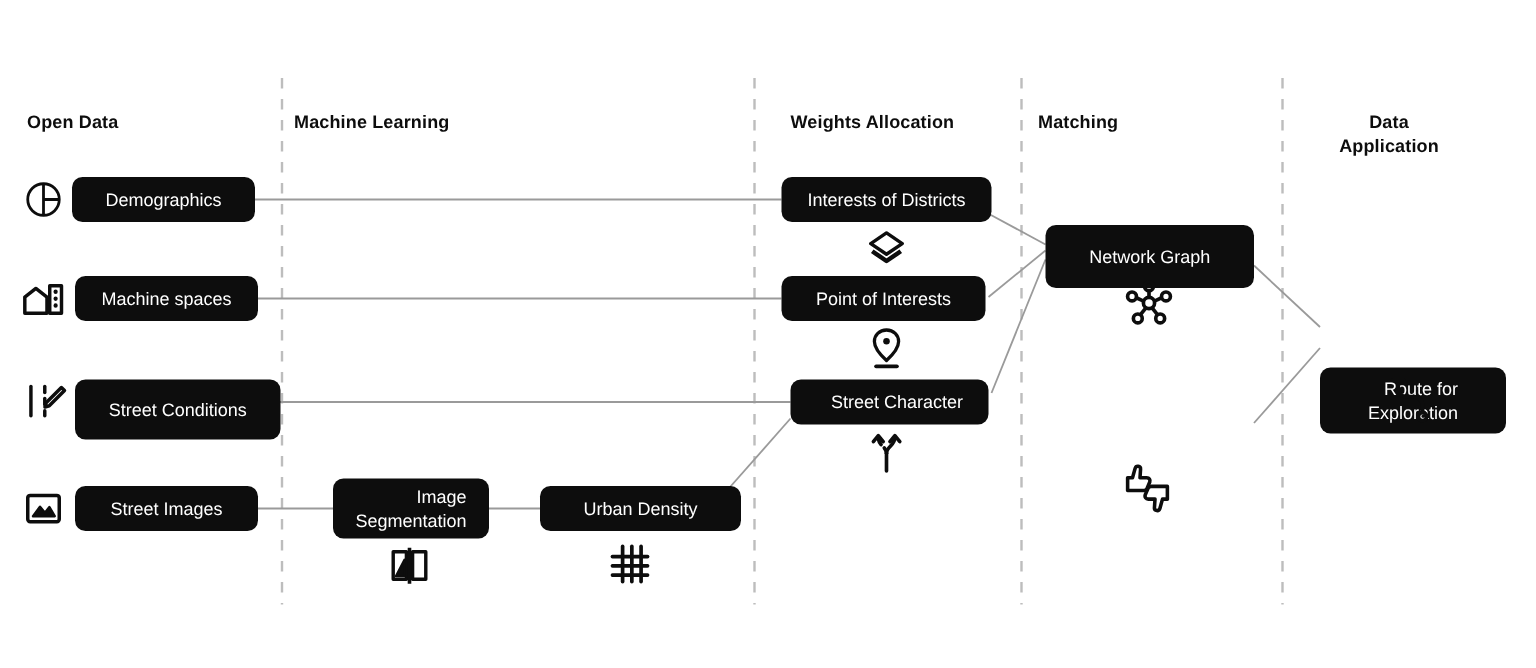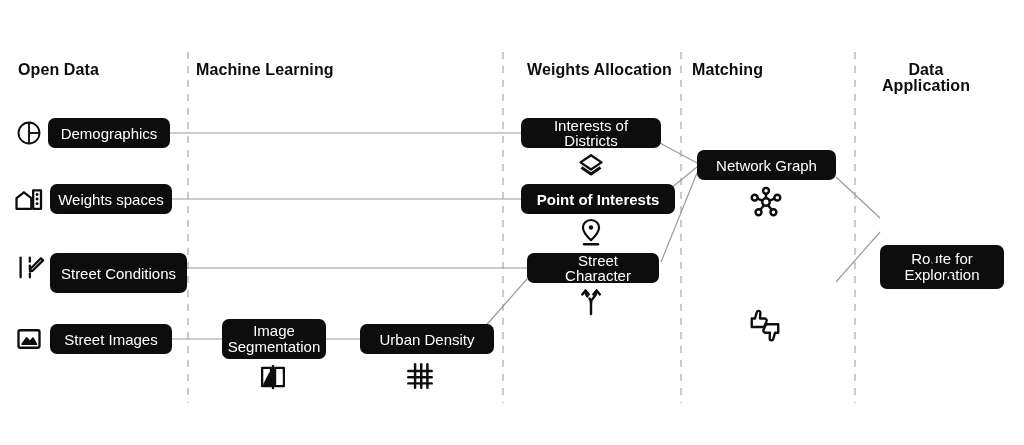--- a/index.html
+++ b/index.html
@@ -21,41 +21,42 @@
   }
   #wires {
     position: absolute;
     left: 0; top: 0;
     width: 1024px;
     height: 445px;
     pointer-events: none;
   }
   .col-title {
     position: absolute;
-    font-size: 16px;
+    font-size: 12px;
     font-weight: bold;
     color: #0d0d0d;
     letter-spacing: 0.1px;
     line-height: 16px;
     white-space: pre-line;
+    margin-top: 11px;
   }
   .col-title.center {
     text-align: center;
   }
   .node {
     position: absolute;
     background: #0d0d0d;
     color: #ffffff;
     border-radius: 7px;
-    font-size: 15px;
+    font-size: 12px;
     line-height: 15px;
     display: flex;
     align-items: center;
     justify-content: center;
-    text-align: center;
+    text-align: right;
     box-sizing: border-box;
     padding: 3px 8px;
     z-index: 3;
   }
   .node.two-line {
     line-height: 16px;
   }
   .icon {
     position: absolute;
     z-index: 3;
@@ -108,21 +109,21 @@
 
   <span class="icon" style="left:14px; top:185px;">
     <svg width="30" height="28" viewBox="0 0 26 24" fill="none" stroke="#0d0d0d" stroke-width="2" stroke-linejoin="round">
       <path d="M2.2 20.5 V11.2 L8.6 6.2 L15 11.2 V20.5 Z"></path>
       <path d="M16.6 20.5 V4.6 H23.4 V20.5 Z"></path>
       <line x1="20" y1="8" x2="20" y2="8.2" stroke-linecap="round" stroke-width="2.4"></line>
       <line x1="20" y1="12" x2="20" y2="12.2" stroke-linecap="round" stroke-width="2.4"></line>
       <line x1="20" y1="16" x2="20" y2="16.2" stroke-linecap="round" stroke-width="2.4"></line>
     </svg>
   </span>
-  <div class="node" style="left:50px; top:184px; width:122px; height:30px;">Weights spaces</div>
+  <div class="node" style="left:50px; top:184px; width:122px; height:30px;">Machine spaces</div>
 
   <span class="icon" style="left:16px; top:253px;">
     <svg width="30" height="30" viewBox="0 0 26 26" fill="none" stroke="#0d0d0d" stroke-width="2" stroke-linecap="round">
       <line x1="4" y1="4" x2="4" y2="21"></line>
       <line x1="12" y1="4" x2="12" y2="7.5" stroke-dasharray="0"></line>
       <line x1="12" y1="11" x2="12" y2="14.5"></line>
       <line x1="12" y1="18" x2="12" y2="21"></line>
       <path d="M21.6 4.6 23.4 6.4 14.6 15.2 12.1 15.9 12.8 13.4 Z" stroke-linejoin="round"></path>
     </svg>
   </span>
@@ -161,41 +162,41 @@
   </span>
 
   <div class="node" style="left:521px; top:118px; width:140px; height:30px;">Interests of Districts</div>
   <span class="icon" style="left:576px; top:151px;">
     <svg width="30" height="30" viewBox="0 0 24 24" fill="none" stroke="#0d0d0d" stroke-width="1.8" stroke-linejoin="round">
       <path d="M12 3.4 20.4 9.1 12 14.8 3.6 9.1 Z"></path>
       <path d="M4.4 13.2 12 18.4 19.6 13.2" stroke-width="2.4"></path>
     </svg>
   </span>
 
-  <div class="node" style="left:521px; top:184px; width:154px; height:30px;font-weight:bold;">Point of Interests</div>
+  <div class="node" style="left:521px; top:184px; width:136px; height:30px;">Point of Interests</div>
   <span class="icon" style="left:578px; top:217px;">
     <svg width="26" height="30" viewBox="0 0 22 26" fill="none" stroke="#0d0d0d" stroke-width="1.9" stroke-linecap="round">
       <path d="M11 2.6 C6.9 2.6 4 5.6 4 9.2 C4 13.2 8.4 17.8 11 20.2 C13.6 17.8 18 13.2 18 9.2 C18 5.6 15.1 2.6 11 2.6 Z" stroke-linejoin="round"></path>
       <circle cx="11" cy="9.1" r="1.9" fill="#0d0d0d" stroke="none"></circle>
       <line x1="5" y1="23.6" x2="17" y2="23.6" stroke-width="2.2"></line>
     </svg>
   </span>
 
   <div class="node" style="left:527px; top:253px; width:132px; height:30px;padding-left:18px;">Street Character</div>
   <span class="icon" style="left:575px; top:283px;">
     <svg width="32" height="34" viewBox="0 0 26 28" fill="none" stroke="#0d0d0d" stroke-width="2" stroke-linecap="round" stroke-linejoin="round">
       <path d="M13 25.5 V15.8"></path>
       <path d="M13 15.8 C13 12.2 8.5 11.6 8.5 7.2" stroke-dasharray="3.2 2.6"></path>
       <path d="M13 15.8 C13 12.2 17.6 11.6 17.6 7.2"></path>
       <path d="M5.8 9.4 8.5 6.1 11.2 9.4"></path>
       <path d="M14.9 9.4 17.6 6.1 20.3 9.4"></path>
     </svg>
   </span>
 
-  <div class="node" style="left:697px; top:150px; width:139px; height:30px;">Network Graph</div>
+  <div class="node" style="left:697px; top:150px; width:139px; height:42px;">Network Graph</div>
   <span class="icon" style="left:748px; top:185px;">
     <svg width="36" height="34" viewBox="0 0 28 26" fill="none" stroke="#0d0d0d" stroke-width="1.9">
       <circle cx="14" cy="13" r="2.9"></circle>
       <circle cx="14" cy="4.3" r="2.3"></circle>
       <circle cx="5.2" cy="9.6" r="2.3"></circle>
       <circle cx="22.8" cy="9.6" r="2.3"></circle>
       <circle cx="8.2" cy="21" r="2.3"></circle>
       <circle cx="19.8" cy="21" r="2.3"></circle>
       <line x1="14" y1="10.1" x2="14" y2="6.6"></line>
       <line x1="11.2" y1="12" x2="7.4" y2="10.3"></line>

